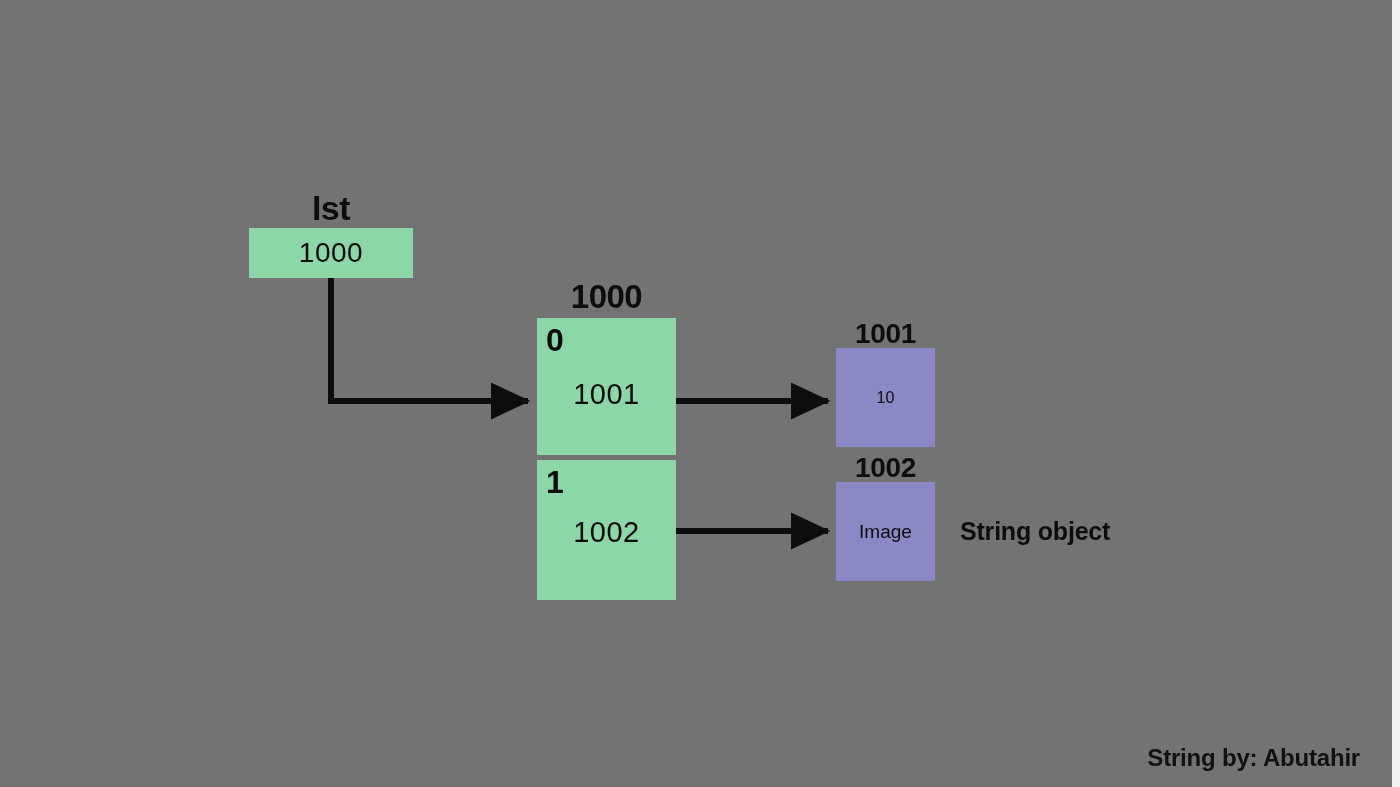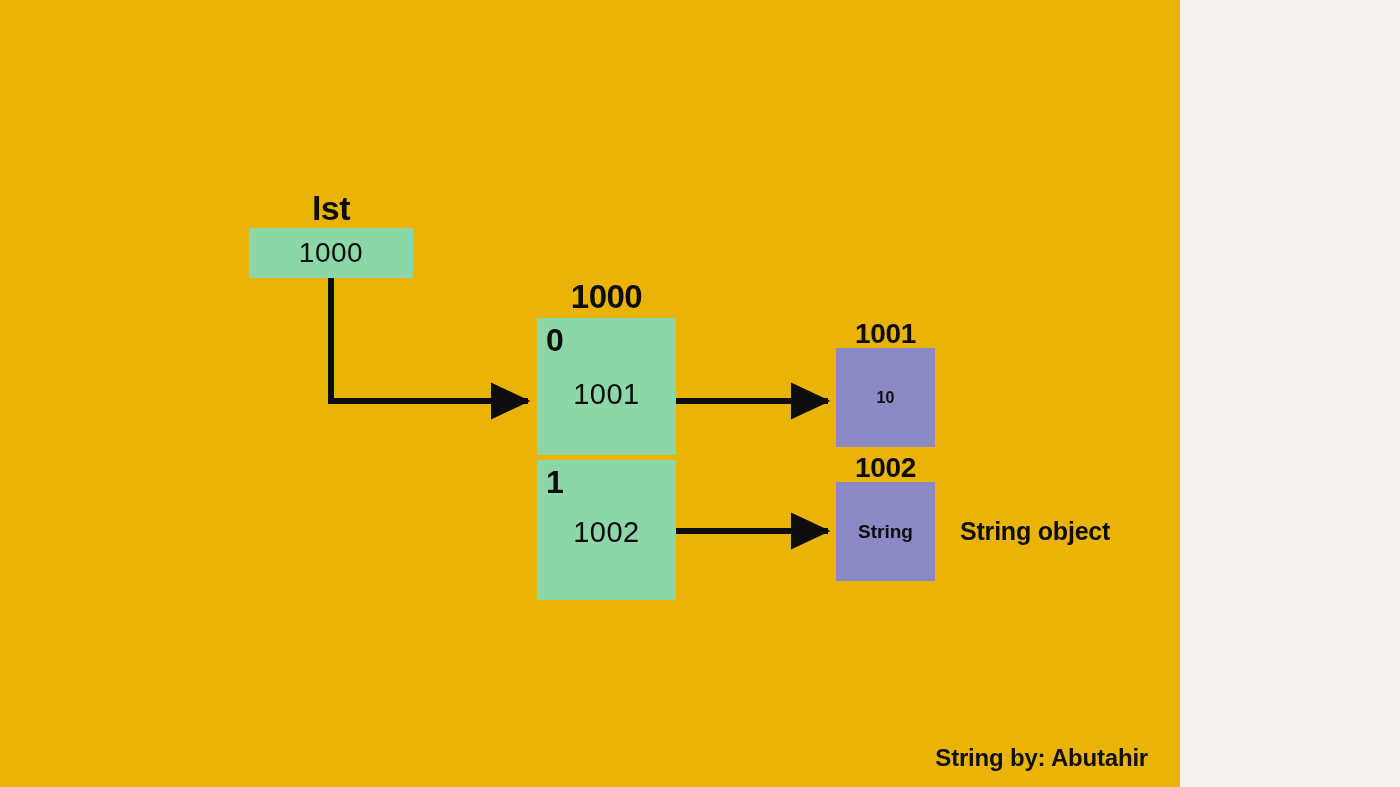--- a/index.html
+++ b/index.html
@@ -6,23 +6,23 @@
   html, body {
     margin: 0;
     padding: 0;
   }
   body {
     background: #f4f3f1;
     font-family: "Liberation Sans", sans-serif;
   }
   #canvas {
     position: relative;
-    width: 1180px;
+    width: 1392px;
     height: 787px;
-    background: #eab308;
+    background: #737373;
     overflow: hidden;
   }
 
   
   .var-label {
     position: absolute;
     left: 249px;
     top: 188px;
     width: 164px;
     text-align: center;
@@ -116,21 +116,21 @@
     height: 99px;
     background: #8a89c5;
     display: flex;
     align-items: center;
     justify-content: center;
   }
   .obj-box.box-int { top: 348px; }
   .obj-box.box-str { top: 482px; }
   .obj-box-value {
     font-size: 16px;
-    font-weight: 700;
+    font-weight: 400;
     color: #0d0d0d;
   }
   .obj-box.box-str .obj-box-value { font-size: 19px; }
 
   .obj-caption {
     position: absolute;
     left: 960px;
     font-size: 25px;
     font-weight: 700;
     color: #0d0d0d;
@@ -201,20 +201,20 @@
   <div class="obj-addr addr-int">1001</div>
 
   <div class="obj-box box-int">
     <span class="obj-box-value">10</span>
   </div>
 
 
   <div class="obj-addr addr-str">1002</div>
 
   <div class="obj-box box-str">
-    <span class="obj-box-value">String</span>
+    <span class="obj-box-value">Image</span>
   </div>
 
   <div class="obj-caption cap-str">String object</div>
 
   <div class="credit">String by: Abutahir</div>
 
 </div>
 
 </body></html>

